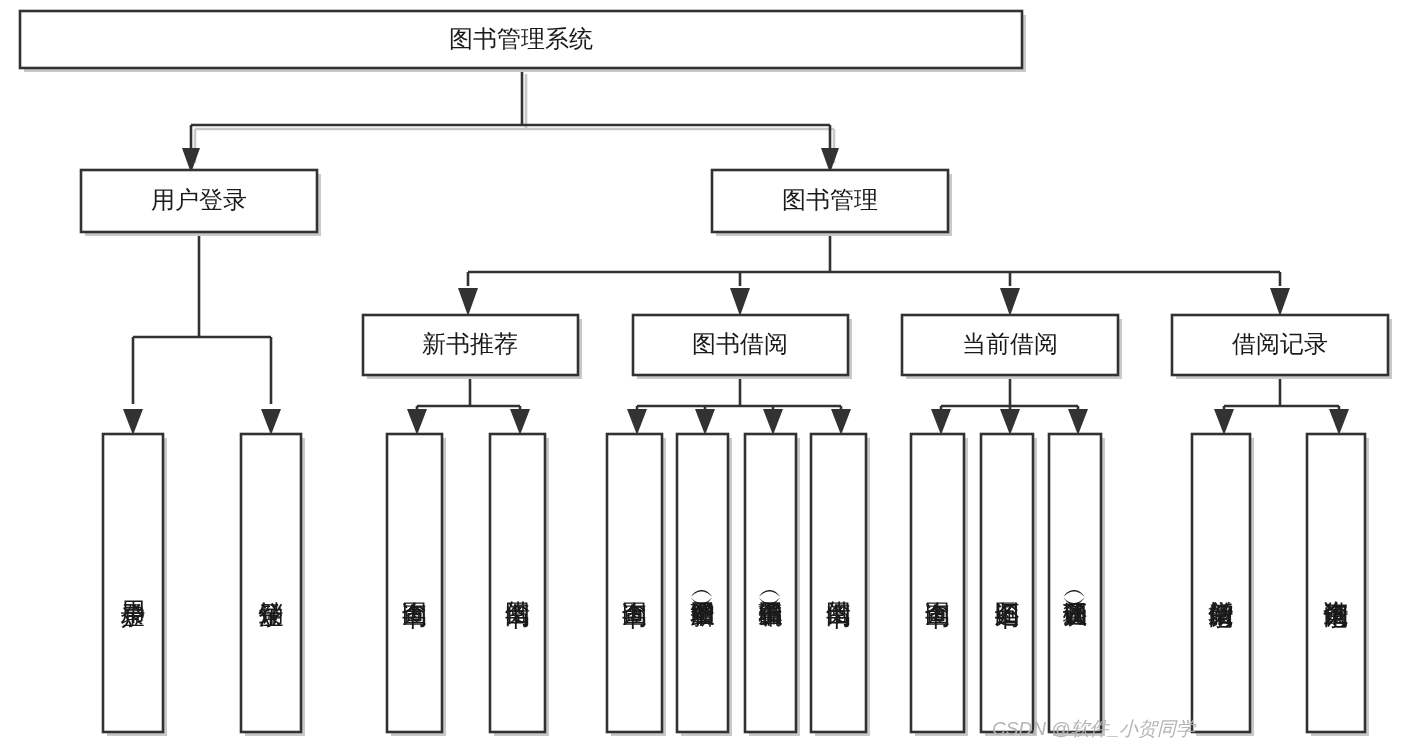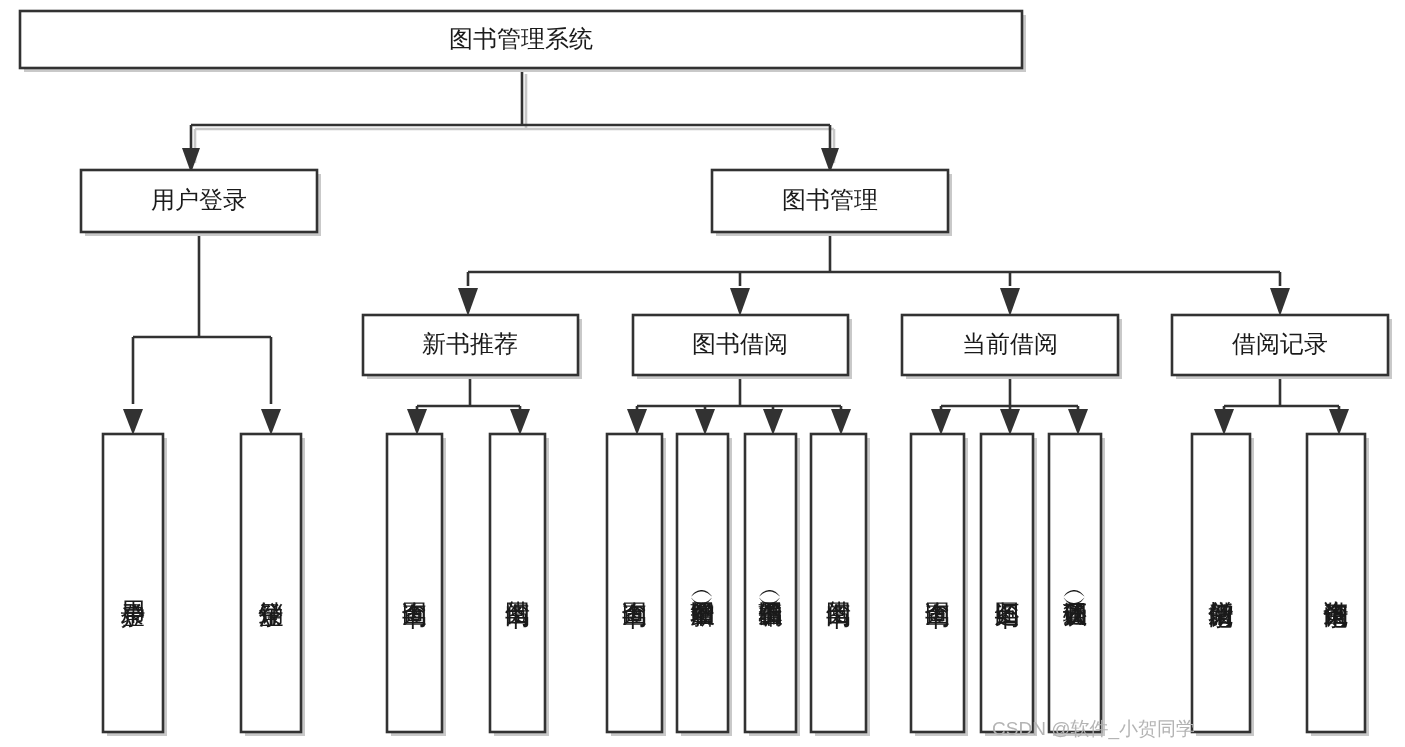--- a/index.html
+++ b/index.html
@@ -80,20 +80,21 @@
   }
   .watermark {
     position: absolute;
     right: 12px;
     bottom: 5px;
     font-family: "Liberation Sans", "DejaVu Sans", sans-serif;
     font-size: 19px;
     color: #b4b4b4;
     white-space: nowrap;
     pointer-events: none;
+    font-style: italic;
   }
 </style>
 </head>
 <body>
 
 <div id="diagram-root">
 
   <svg id="flow" viewBox="0 0 1405 747">
 
     <g>

